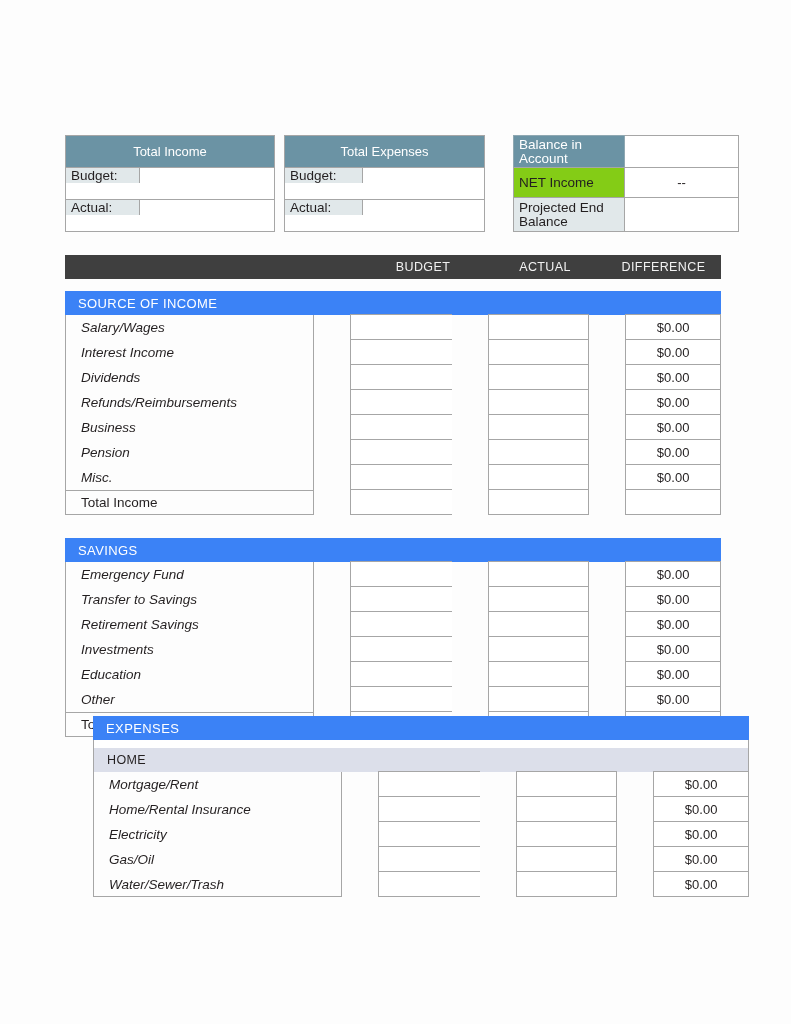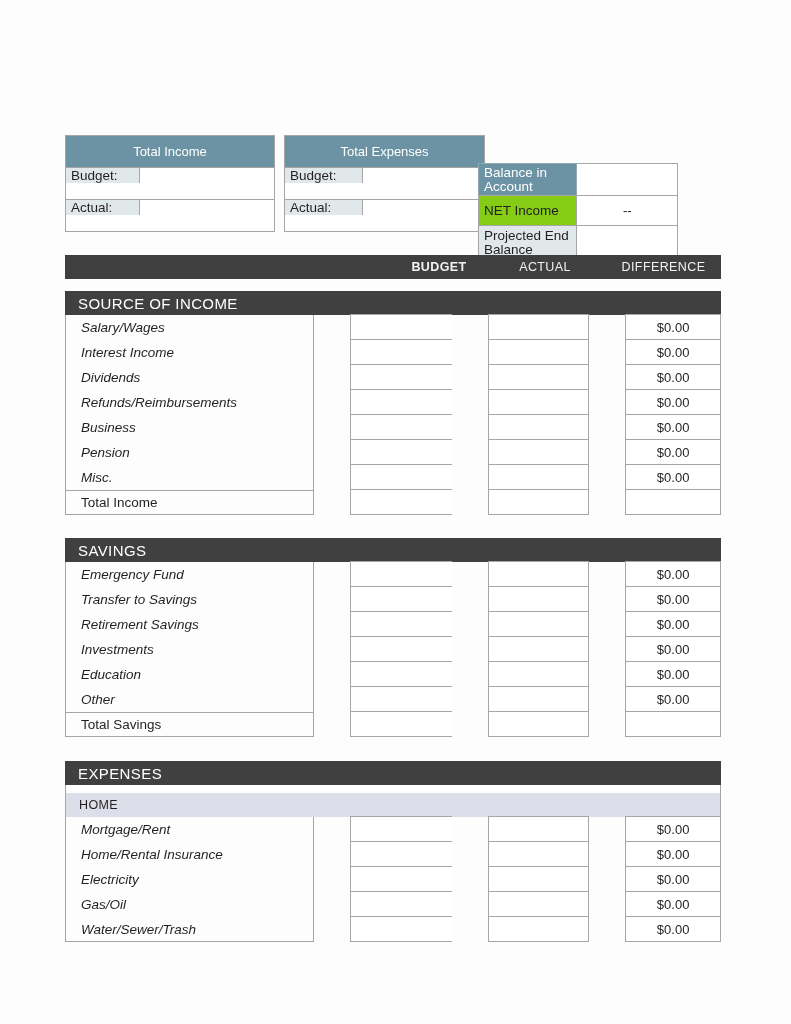--- a/index.html
+++ b/index.html
@@ -48,21 +48,21 @@
   }
   .sumbox {
     position: absolute;
     top: 0;
     border: 1px solid #a6a6a6;
     box-sizing: border-box;
     background: #ffffff;
   }
   .sumbox.income   { left: 0px;   width: 210px; height: 97px; }
   .sumbox.expenses { left: 219px; width: 201px; height: 97px; }
-  .sumbox.balance  { left: 413px; width: 200px; height: 97px; border: none; margin-top: 28px; }
+  .sumbox.balance  { left: 448px; width: 226px; height: 97px; border: none; }
 
   .sum-head {
     height: 31px;
     background: #6b93a4;
     color: #ffffff;
     font-size: 13px;
     display: flex;
     align-items: center;
     justify-content: center;
     box-sizing: border-box;
@@ -138,32 +138,32 @@
     font-size: 12.5px;
     letter-spacing: 0.4px;
   }
   .colbar span {
     position: absolute;
     top: 0;
     height: 24px;
     line-height: 24px;
     text-align: center;
   }
-  .colbar .c-budget { left: 313px; width: 122px; font-weight: bold; }
+  .colbar .c-budget { left: 297px; width: 122px; }
   .colbar .c-actual { left: 419px; width: 122px; }
   .colbar .c-diff   { left: 541px; width: 115px; }
 
   
   .section { position: absolute; left: 65px; width: 656px; }
 
   .band {
     height: 24px;
-    background: #404040;
+    background: #3b82f6;
     color: #ffffff;
-    font-size: 15px;
+    font-size: 13px;
     letter-spacing: 0.4px;
     display: flex;
     align-items: center;
     padding-left: 13px;
     box-sizing: border-box;
   }
   .band.sub {
     background: #dcdfea;
     color: #231f20;
     font-size: 12.5px;
@@ -370,21 +370,21 @@
             <div class="cell-diff">$0.00</div>
           </div>
           <div class="row total">
             <div class="cell-label">Total Savings</div>
             <div class="cell-input"></div>
             <div class="cell-input last"></div>
             <div class="cell-diff"></div>
           </div>
         </div>
       </div>
-      <div class="section" style="top: 761px;">
+      <div class="section" style="top: 716px; margin-left: 28px;">
         <div class="band">EXPENSES</div>
         <div class="band-gap"></div>
         <div class="band sub">HOME</div>
         <div class="rows">
           <div class="row">
             <div class="cell-label">Mortgage/Rent</div>
             <div class="cell-input"></div>
             <div class="cell-input last"></div>
             <div class="cell-diff">$0.00</div>
           </div>

